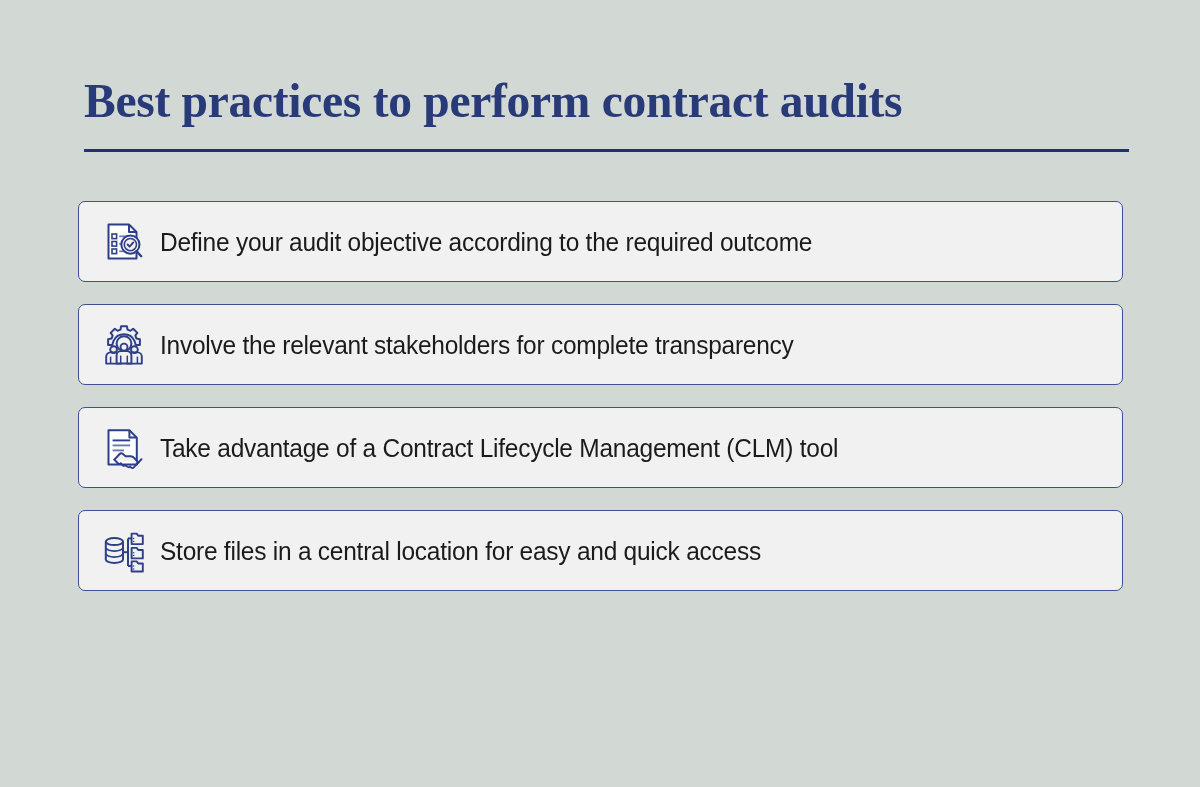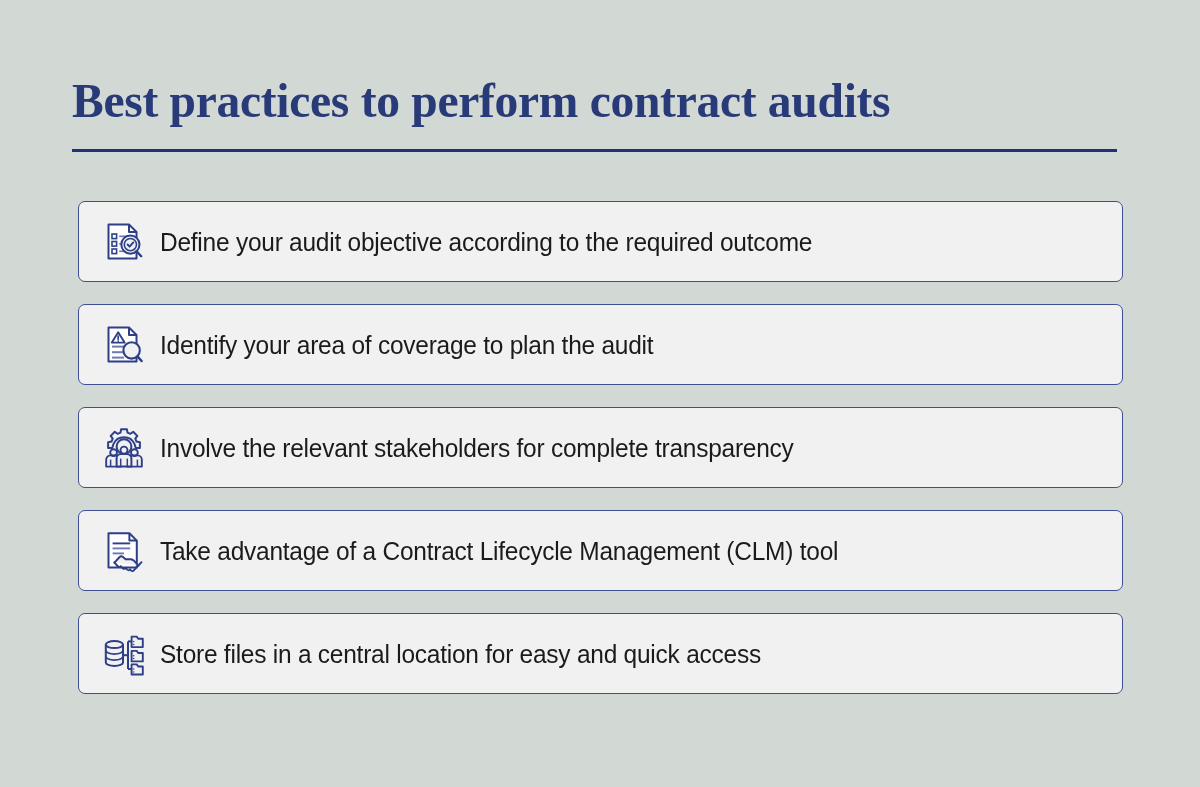--- a/index.html
+++ b/index.html
@@ -14,21 +14,21 @@
     overflow: hidden;
   }
   .page {
     position: relative;
     width: 1200px;
     height: 787px;
     box-sizing: border-box;
   }
   .header {
     position: absolute;
-    left: 72px;
+    left: 84px;
     top: 72px;
     width: 1045px;
   }
   .title {
     font-family: "Liberation Serif", "DejaVu Serif", serif;
     font-weight: bold;
     font-size: 49px;
     line-height: 58px;
     letter-spacing: -0.3px;
     color: #283a78;
@@ -112,37 +112,20 @@
           <line x1="17.2" y1="31.3" x2="30" y2="31.3" stroke="#6d7ab5" stroke-width="1.7"></line>
           <circle cx="28.4" cy="24.6" r="9.1" fill="#f1f1f1" stroke="#2e3f87" stroke-width="2"></circle>
           <circle cx="28.4" cy="24.6" r="6.1" fill="none" stroke="#2e3f87" stroke-width="1.6"></circle>
           <path d="M25.6 24.5 L27.6 26.6 L31.3 22.4" stroke="#2e3f87" stroke-width="1.9" fill="none" stroke-linecap="round" stroke-linejoin="round"></path>
           <line x1="34.6" y1="31.2" x2="39.2" y2="36.2" stroke="#2e3f87" stroke-width="2.4" stroke-linecap="round"></line>
         </svg>
       </span>
       <span class="card-text">Define your audit objective according to the required outcome</span>
     </div>
 
-    <div class="card">
-      <span class="card-icon">
-        <svg width="44" height="44" viewBox="0 0 44 44" fill="none">
-          <path d="M6.5 4.5 H27 L34.5 12 V38.5 H6.5 Z" stroke="#2e3f87" stroke-width="2" fill="#ffffff" stroke-linejoin="round"></path>
-          <path d="M27 4.5 V12 H34.5" stroke="#2e3f87" stroke-width="2" fill="none" stroke-linejoin="round"></path>
-          <path d="M16.2 9.2 L22.6 19.6 H9.8 Z" stroke="#2e3f87" stroke-width="1.9" fill="none" stroke-linejoin="round"></path>
-          <line x1="16.2" y1="13.1" x2="16.2" y2="16.3" stroke="#2e3f87" stroke-width="1.7" stroke-linecap="round"></line>
-          <circle cx="16.2" cy="18.1" r="0.85" fill="#2e3f87"></circle>
-          <line x1="10" y1="23.6" x2="29" y2="23.6" stroke="#6d7ab5" stroke-width="2"></line>
-          <line x1="10" y1="29.2" x2="29" y2="29.2" stroke="#6d7ab5" stroke-width="2"></line>
-          <line x1="10" y1="34.6" x2="22" y2="34.6" stroke="#6d7ab5" stroke-width="2"></line>
-          <circle cx="29.6" cy="27.4" r="8.2" fill="#f1f1f1" stroke="#2e3f87" stroke-width="2.1"></circle>
-          <line x1="35.4" y1="33.4" x2="39.6" y2="38" stroke="#2e3f87" stroke-width="2.5" stroke-linecap="round"></line>
-        </svg>
-      </span>
-      <span class="card-text">Identify your area of coverage to plan the audit</span>
-    </div>
 
     <div class="card">
       <span class="card-icon">
         <svg width="44" height="44" viewBox="0 0 44 44" fill="none">
           <path d="M19.1 3.2 H24.9 L25.5 6.6 L28.4 7.8 L31.2 5.8 L35.3 9.9 L33.3 12.7 L34.5 15.6 L37.9 16.2 V22 H33.8 L32.6 18.2 A11.6 11.6 0 0 0 11.4 18.2 L10.2 22 H6.1 V16.2 L9.5 15.6 L10.7 12.7 L8.7 9.9 L12.8 5.8 L15.6 7.8 L18.5 6.6 Z" stroke="#2e3f87" stroke-width="2" fill="none" stroke-linejoin="round"></path>
           <circle cx="22" cy="20.6" r="7.4" stroke="#2e3f87" stroke-width="2" fill="none"></circle>
           <circle cx="22" cy="24.1" r="3.5" stroke="#2e3f87" stroke-width="1.9" fill="#f1f1f1"></circle>
           <circle cx="11.6" cy="26.6" r="3.4" stroke="#2e3f87" stroke-width="1.9" fill="#f1f1f1"></circle>
           <circle cx="32.4" cy="26.6" r="3.4" stroke="#2e3f87" stroke-width="1.9" fill="#f1f1f1"></circle>
           <path d="M4.2 40.6 V33.6 a4.2 4.2 0 0 1 4.2-4.2 h6.4 a4.2 4.2 0 0 1 4.2 4.2 V40.6 Z" stroke="#2e3f87" stroke-width="1.9" fill="none" stroke-linejoin="round"></path>

